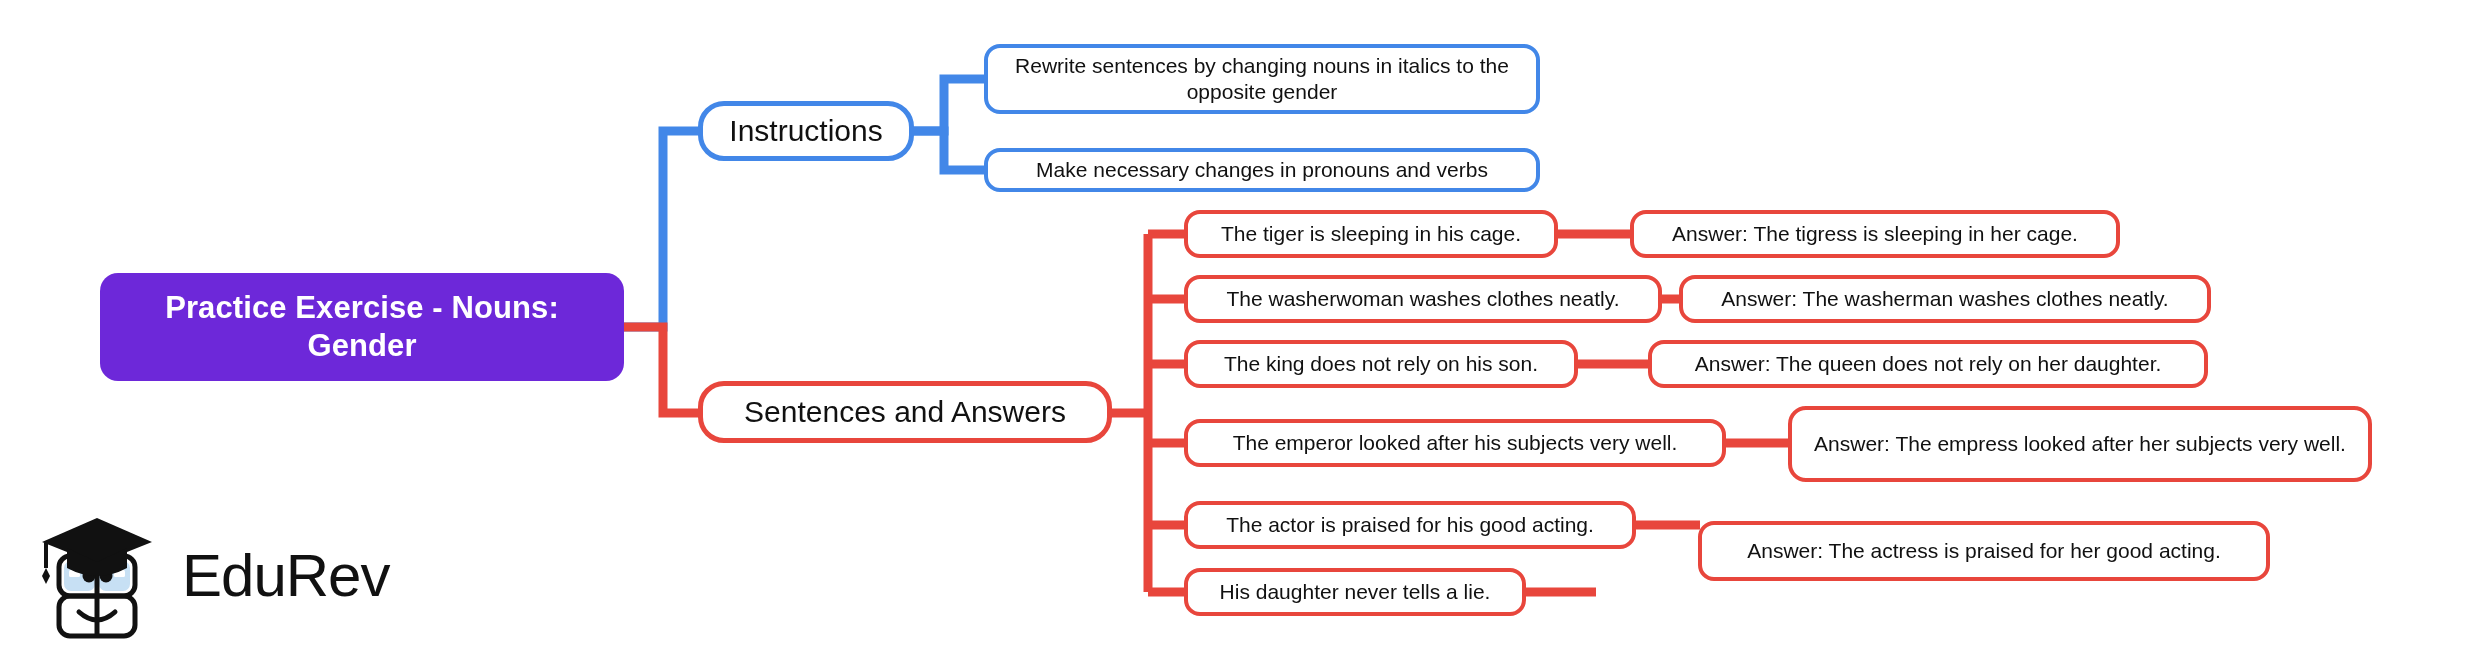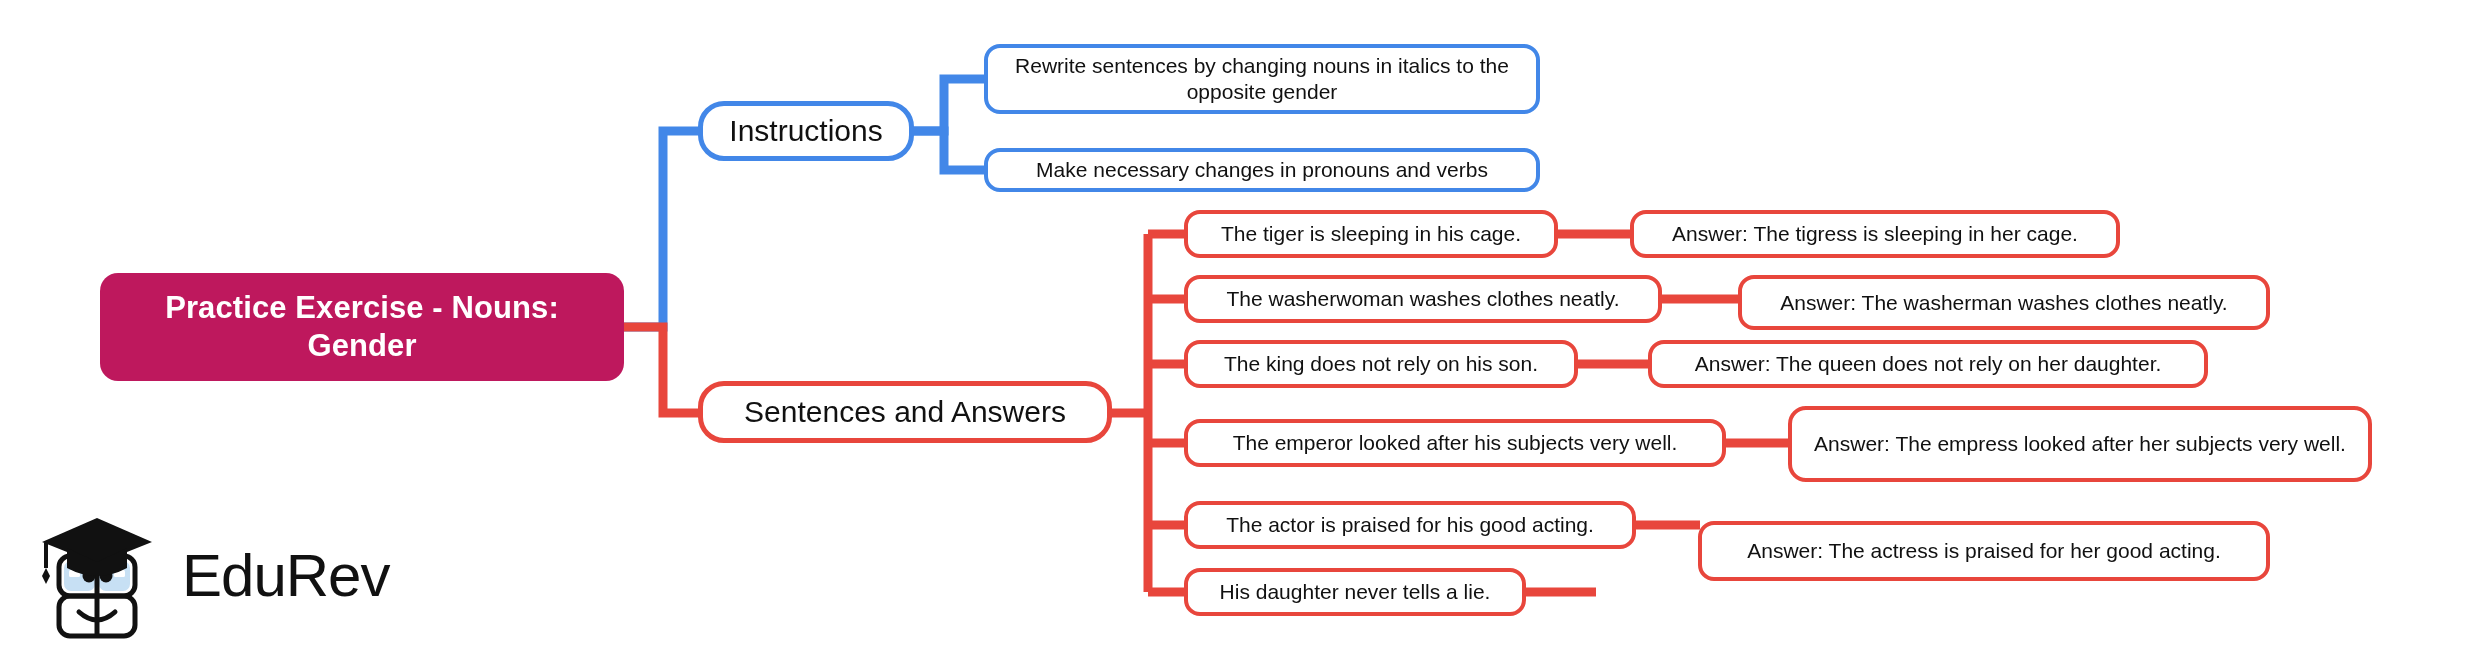--- a/index.html
+++ b/index.html
@@ -45,21 +45,21 @@
     z-index: 2;
   }
   .node .txt {
     display: block;
     width: 100%;
     line-height: 1.22;
   }
 
   
   .root {
-    background: #be185d;
+    background: #6d28d9;
     color: #ffffff;
     border-radius: 18px;
     font-size: 31px;
     font-weight: bold;
     padding: 6px 16px;
     letter-spacing: 0.1px;
   }
 
   
   .branch {
@@ -177,21 +177,21 @@
   </div>
 
   <div class="node leaf red" style="left:1630px; top:210px; width:490px; height:48px;">
     <span class="txt">Answer: The tigress is sleeping in her cage.</span>
   </div>
 
   <div class="node leaf red" style="left:1184px; top:568px; width:342px; height:48px;">
     <span class="txt">His daughter never tells a lie.</span>
   </div>
 
-  <div class="node leaf red" style="left:1738px; top:275px; width:532px; height:55px;">
+  <div class="node leaf red" style="left:1679px; top:275px; width:532px; height:48px;">
     <span class="txt">Answer: The washerman washes clothes neatly.</span>
   </div>
 
   <div class="node leaf red" style="left:1648px; top:340px; width:560px; height:48px;">
     <span class="txt">Answer: The queen does not rely on her daughter.</span>
   </div>
 
   <div class="node leaf red tall" style="left:1788px; top:406px; width:584px; height:76px;">
     <span class="txt">Answer: The empress looked after her subjects very well.</span>
   </div>

